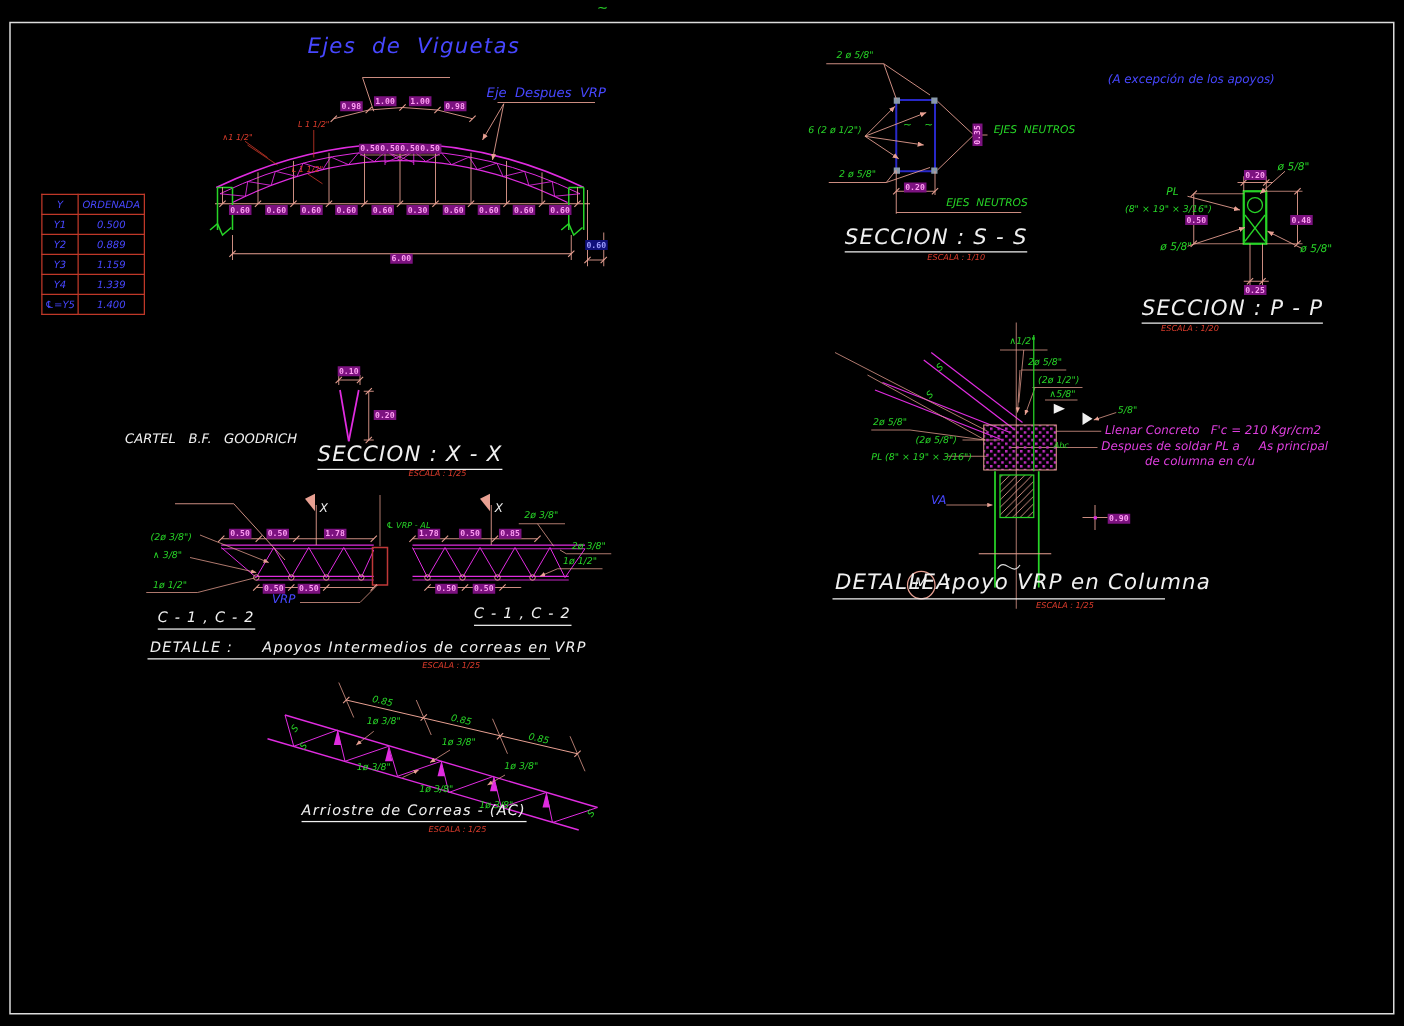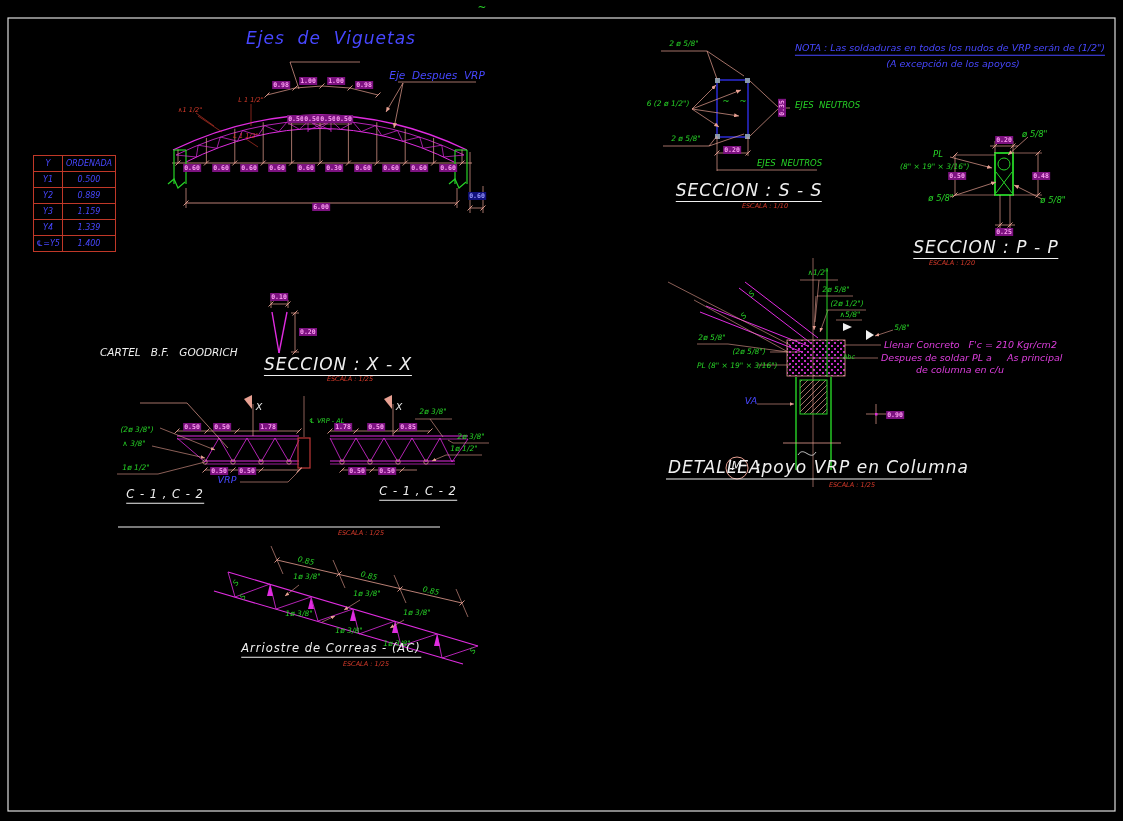--- a/index.html
+++ b/index.html
@@ -309,21 +309,20 @@
         <line x1="1007.5" y1="227.5" x2="1012.5" y2="222.5" stroke="#e8a092" stroke-width="0.9"></line>
         <line x1="268.5" y1="306.5" x2="273.5" y2="301.5" stroke="#e8a092" stroke-width="0.9"></line>
         <line x1="285.5" y1="306.5" x2="290.5" y2="301.5" stroke="#e8a092" stroke-width="0.9"></line>
         <line x1="292.5" y1="315.5" x2="297.5" y2="310.5" stroke="#e8a092" stroke-width="0.9"></line>
         <line x1="292.5" y1="354.5" x2="297.5" y2="349.5" stroke="#e8a092" stroke-width="0.9"></line>
       </g>
 </svg>
 
 <span class="lbl g f10" style="left:482px;top:7px">~</span>
 
-<span class="lbl bl f9 u" style="left:950px;top:49px">NOTA : Las soldaduras en todos los nudos de VRP serán de (1/2")</span>
 <span class="lbl bl f9" style="left:953px;top:64px">(A excepción de los apoyos)</span>
 
 <span class="lbl bl f12" style="left:331px;top:38px">Ejes  de  Viguetas</span>
 <span class="lbl bl f10" style="left:437px;top:75px">Eje  Despues  VRP</span>
 <span class="lbl box" style="left:281px;top:85px">0.98</span>
 <span class="lbl box" style="left:308px;top:81px">1.00</span>
 <span class="lbl box" style="left:336px;top:81px">1.00</span>
 <span class="lbl box" style="left:364px;top:85px">0.98</span>
 <span class="lbl box" style="left:296px;top:119px">0.50</span>
 <span class="lbl box" style="left:312px;top:119px">0.50</span>
@@ -371,21 +370,21 @@
           <td>℄=Y5</td>
           <td>1.400</td>
         </tr>
 </tbody>
     </table>
 
 <span class="lbl la w f10" style="left:100px;top:352px">CARTEL   B.F.   GOODRICH</span>
 
 <span class="lbl box" style="left:279px;top:297px">0.10</span>
 <span class="lbl la box" style="left:299px;top:332px">0.20</span>
-<span class="lbl w f12 u" style="left:338px;top:366px">SECCION : X - X</span>
+<span class="lbl w f12 u" style="left:328px;top:366px">SECCION : X - X</span>
 <span class="lbl r f6" style="left:350px;top:379px">ESCALA : 1/25</span>
 
 <span class="lbl g f7" style="left:137px;top:430px">(2ø 3/8")</span>
 <span class="lbl g f7" style="left:134px;top:444px">∧ 3/8"</span>
 <span class="lbl g f7" style="left:136px;top:468px">1ø 1/2"</span>
 <span class="lbl g f7" style="left:433px;top:412px">2ø 3/8"</span>
 <span class="lbl g f7" style="left:471px;top:437px">2ø 3/8"</span>
 <span class="lbl g f7" style="left:464px;top:449px">1ø 1/2"</span>
 <span class="lbl la g f6" style="left:309px;top:421px">℄ VRP - AL</span>
 <span class="lbl bl f9" style="left:227px;top:480px">VRP</span>
@@ -396,20 +395,21 @@
 <span class="lbl box" style="left:268px;top:427px">1.78</span>
 <span class="lbl box" style="left:343px;top:427px">1.78</span>
 <span class="lbl box" style="left:376px;top:427px">0.50</span>
 <span class="lbl box" style="left:408px;top:427px">0.85</span>
 <span class="lbl box" style="left:219px;top:471px">0.50</span>
 <span class="lbl box" style="left:247px;top:471px">0.50</span>
 <span class="lbl box" style="left:357px;top:471px">0.50</span>
 <span class="lbl box" style="left:387px;top:471px">0.50</span>
 <span class="lbl w f11 u" style="left:165px;top:496px">C - 1 , C - 2</span>
 <span class="lbl w f11 u" style="left:418px;top:493px">C - 1 , C - 2</span>
+<span class="lbl la w f11" style="left:120px;top:518px">DETALLE :     Apoyos Intermedios de correas en VRP</span>
 <span class="lbl r f6" style="left:361px;top:533px">ESCALA : 1/25</span>
 
 <span class="lbl g f7" style="left:306px;top:561px;transform:translate(-50%,-50%) rotate(13deg)">0.85</span>
 <span class="lbl g f7" style="left:369px;top:576px;transform:translate(-50%,-50%) rotate(13deg)">0.85</span>
 <span class="lbl g f7" style="left:431px;top:591px;transform:translate(-50%,-50%) rotate(13deg)">0.85</span>
 <span class="lbl g f7" style="left:307px;top:577px">1ø 3/8"</span>
 <span class="lbl g f7" style="left:367px;top:594px">1ø 3/8"</span>
 <span class="lbl g f7" style="left:299px;top:614px">1ø 3/8"</span>
 <span class="lbl g f7" style="left:417px;top:613px">1ø 3/8"</span>
 <span class="lbl g f7" style="left:349px;top:631px">1ø 3/8"</span>

